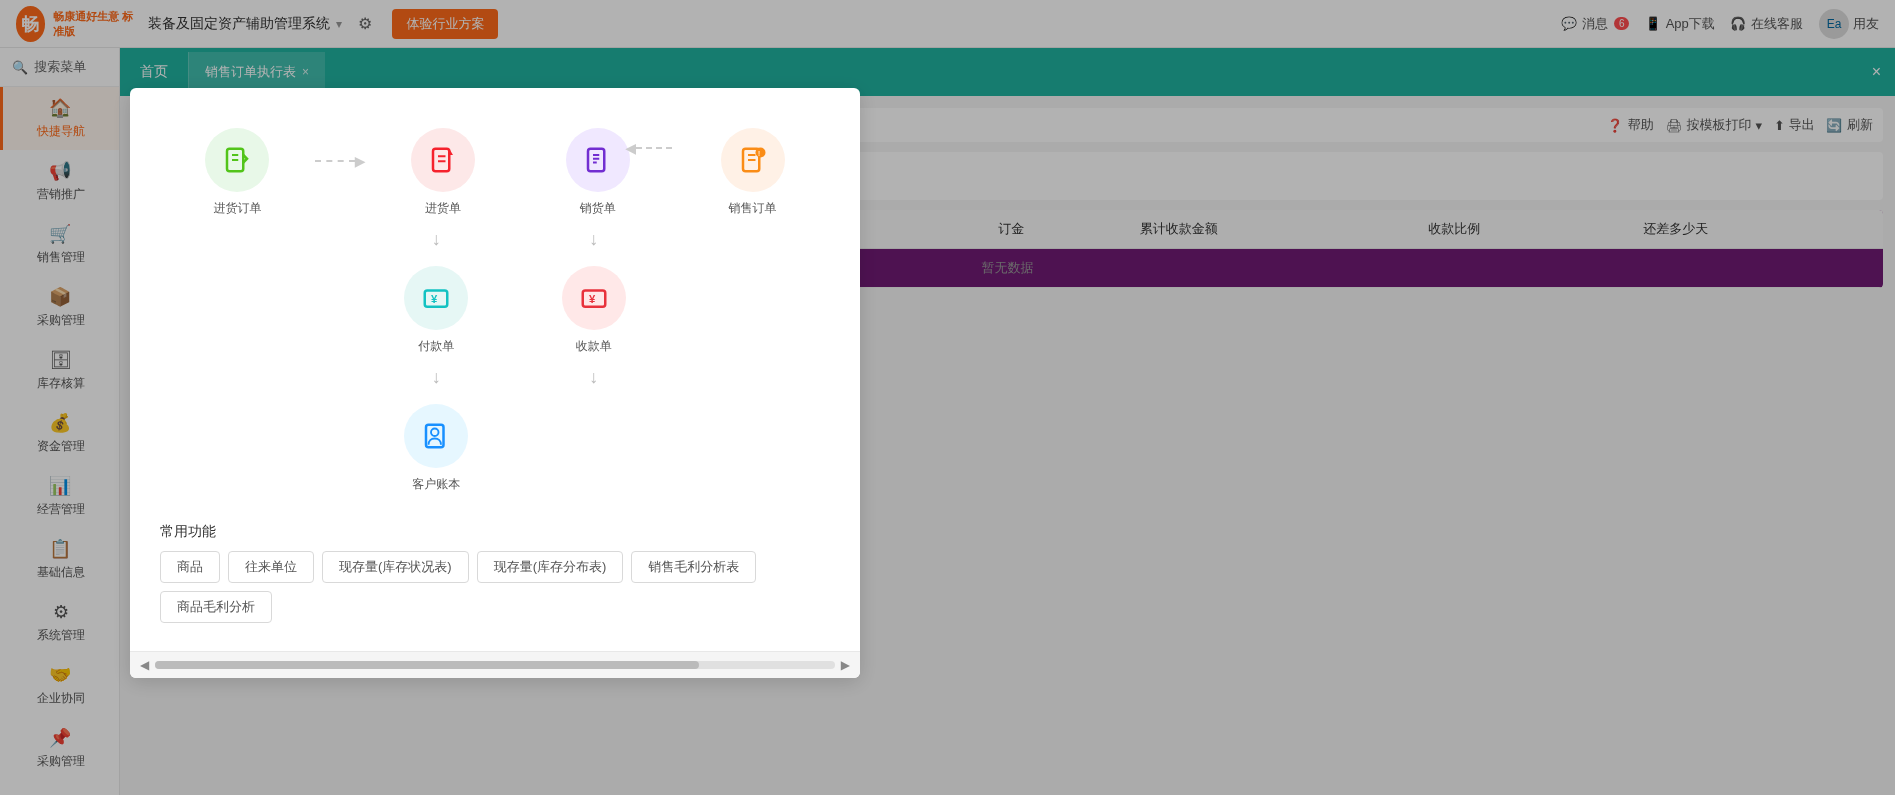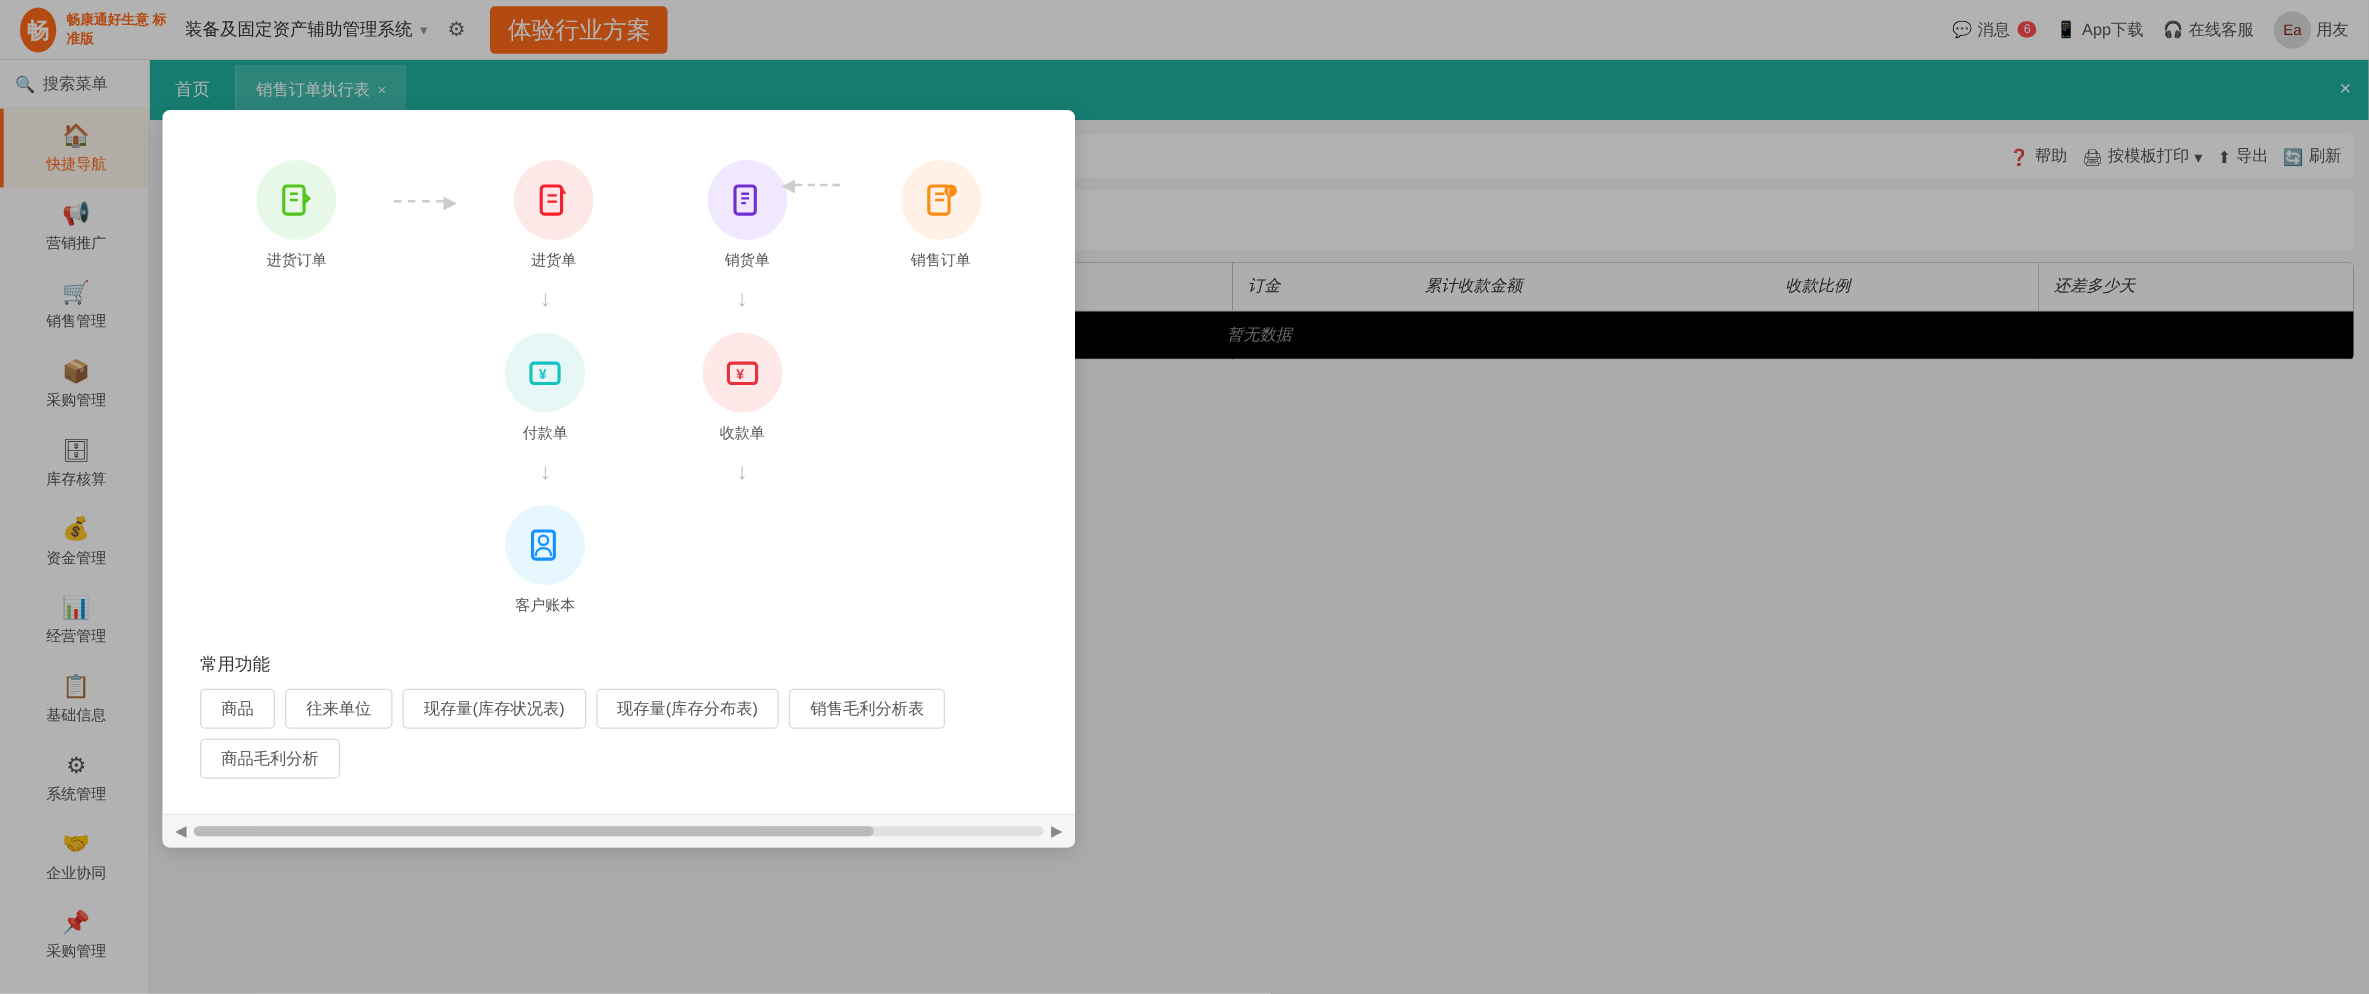--- a/index.html
+++ b/index.html
@@ -22,37 +22,37 @@
     }
     .logo-text { font-size: 11px; color: #ff6b1a; line-height: 1.3; font-weight: bold; }
     .system-title {
       display: flex; align-items: center; gap: 6px;
       font-size: 14px; color: #333; font-weight: 500;
     }
     .system-title .chevron { color: #999; font-size: 12px; }
     .settings-icon { color: #666; font-size: 16px; cursor: pointer; margin-left: 4px; }
     .experience-btn {
       background: #ff6b1a; color: #fff; border: none; border-radius: 4px;
-      padding: 6px 14px; font-size: 19px; cursor: pointer; margin-left: 8px;
+      padding: 6px 14px; font-size: 13px; cursor: pointer; margin-left: 8px;
     }
     .header-right {
       margin-left: auto; display: flex; align-items: center; gap: 16px;
     }
     .header-action {
       display: flex; align-items: center; gap: 4px;
       color: #555; font-size: 13px; cursor: pointer;
     }
     .badge {
       background: #ff4d4f; color: #fff; border-radius: 10px;
       font-size: 10px; padding: 1px 5px; margin-left: 2px;
     }
     .avatar {
       width: 30px; height: 30px; background: #ddd; border-radius: 50%;
       display: flex; align-items: center; justify-content: center;
-      font-size: 12px; color: #7f1d1d;
+      font-size: 12px; color: #0369a1;
     }
 
     
     .main-layout { display: flex; height: calc(100vh - 48px); }
 
     
     .sidebar {
       width: 120px; background: #fff; border-right: 1px solid #e8e8e8;
       display: flex; flex-direction: column; flex-shrink: 0;
     }
@@ -124,21 +124,21 @@
     .query-btn {
       background: #ff6b1a; color: #fff; border: none; border-radius: 4px;
       padding: 6px 18px; font-size: 13px; cursor: pointer;
     }
     .set-btn {
       background: #fff; color: #666; border: 1px solid #d9d9d9; border-radius: 4px;
       padding: 6px 12px; font-size: 13px; cursor: pointer;
     }
 
     
-    .data-table { width: 100%; background: #000000; border-radius: 4px; border-collapse: collapse; font-style: italic; }
+    .data-table { width: 100%; background: #701a75; border-radius: 4px; border-collapse: collapse; }
     .data-table th {
       background: #fafafa; border-bottom: 1px solid #e8e8e8;
       padding: 10px 12px; text-align: left; font-weight: 500; color: #333;
       font-size: 13px; white-space: nowrap;
     }
     .data-table td { padding: 10px 12px; border-bottom: 1px solid #f0f0f0; font-size: 13px; }
     .no-data { text-align: center; padding: 40px; color: #999; }
 
     
     .overlay {

